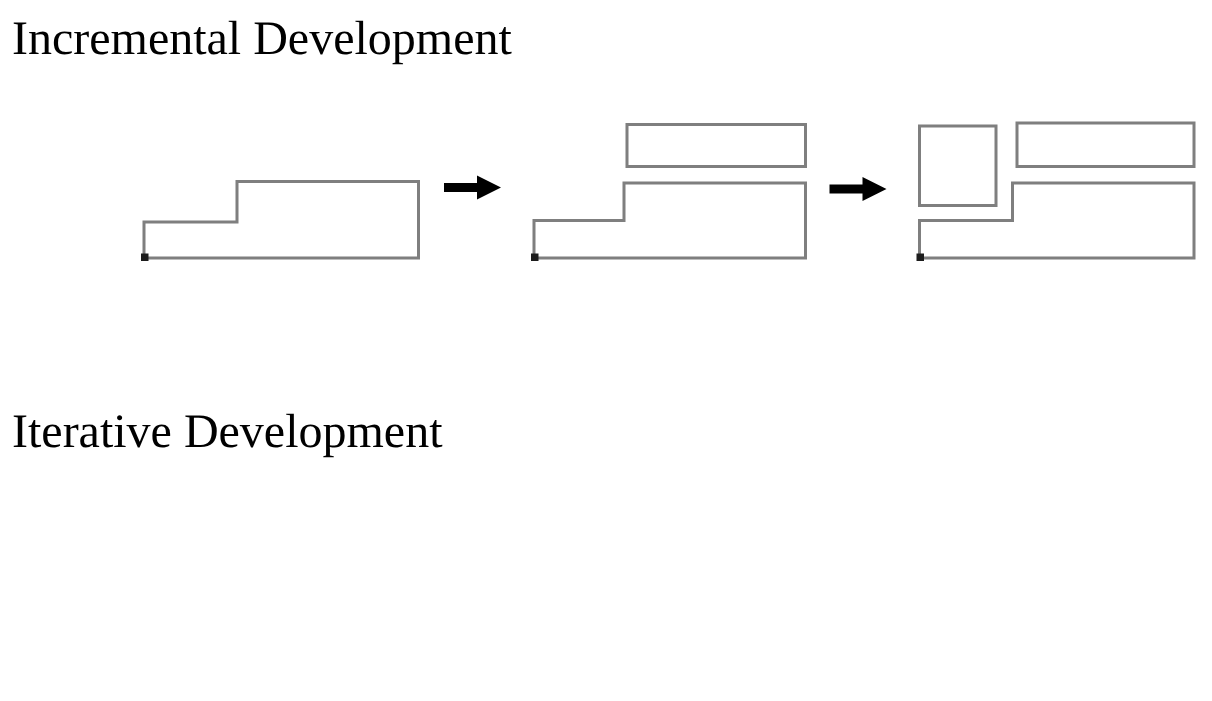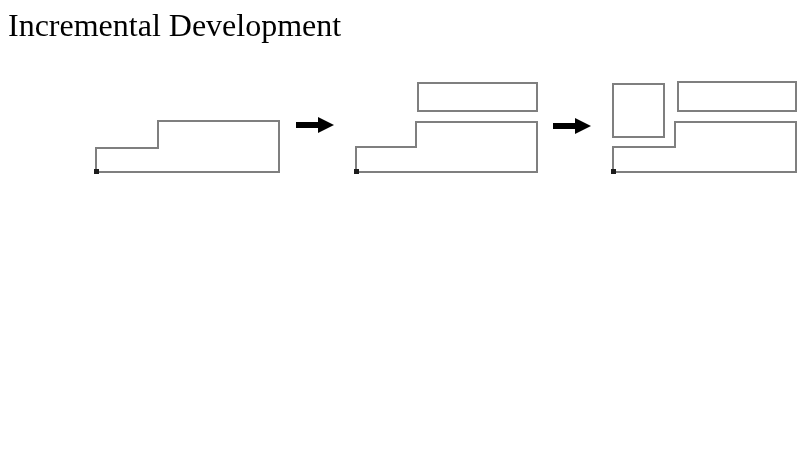--- a/index.html
+++ b/index.html
@@ -36,20 +36,21 @@
     position: absolute;
     top: 0;
     left: 0;
   }
 </style>
 </head>
 <body>
 
 <div class="stage">
   <div class="title title-incremental">Incremental Development</div>
+  <div class="title title-iterative">Iterative Development</div>
   <svg class="diagram-svg" width="808" height="467" viewBox="0 0 808 467" xmlns="http://www.w3.org/2000/svg">
       <polygon points="96,148 158,148 158,121 279,121 279,172 96,172" fill="#ffffff" stroke="#7f7f7f" stroke-width="2" stroke-linejoin="miter"></polygon>
       <rect x="94" y="169" width="5" height="5" fill="#1c1c1c" stroke="none"></rect>
       <polygon points="296,122 318,122 318,117 334,125 318,133 318,128 296,128" fill="#000000" stroke="none"></polygon>
       <rect x="418" y="83" width="119" height="28" fill="#ffffff" stroke="#7f7f7f" stroke-width="2" stroke-linejoin="miter"></rect>
       <polygon points="356,147 416,147 416,122 537,122 537,172 356,172" fill="#ffffff" stroke="#7f7f7f" stroke-width="2" stroke-linejoin="miter"></polygon>
       <rect x="354" y="169" width="5" height="5" fill="#1c1c1c" stroke="none"></rect>
       <polygon points="553,123 575,123 575,118 591,126 575,134 575,129 553,129" fill="#000000" stroke="none"></polygon>
       <rect x="613" y="84" width="51" height="53" fill="#ffffff" stroke="#7f7f7f" stroke-width="2" stroke-linejoin="miter"></rect>
       <rect x="678" y="82" width="118" height="29" fill="#ffffff" stroke="#7f7f7f" stroke-width="2" stroke-linejoin="miter"></rect>

